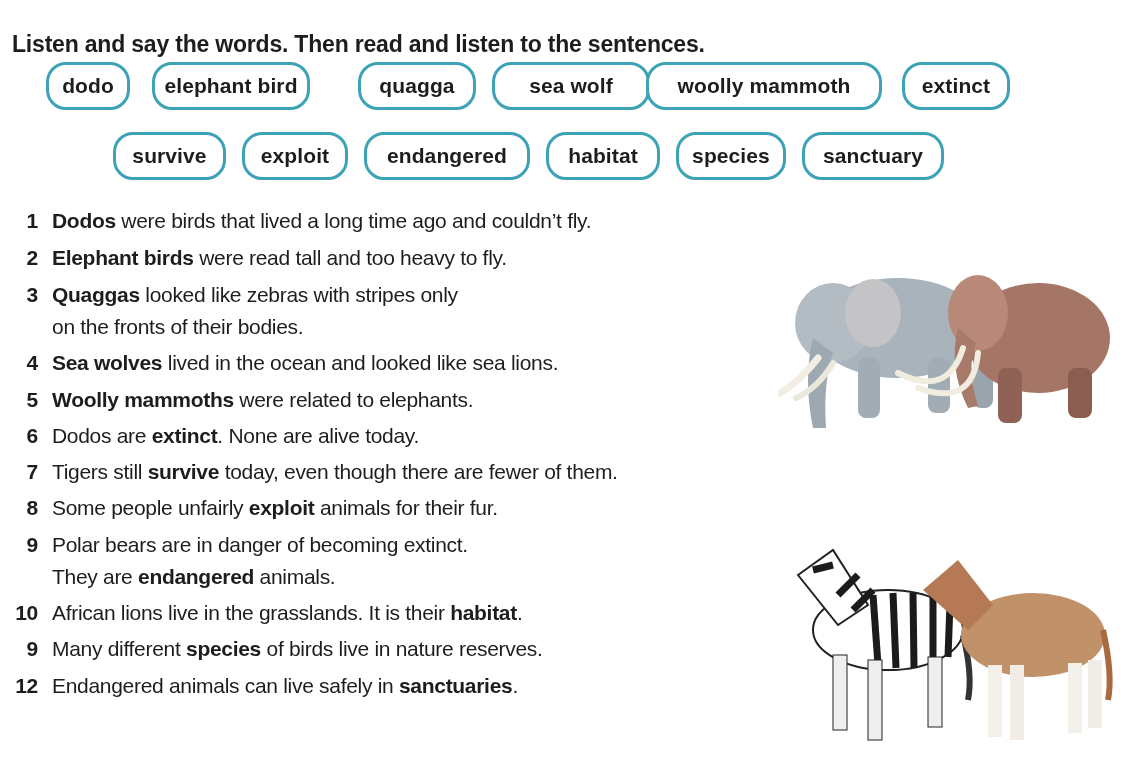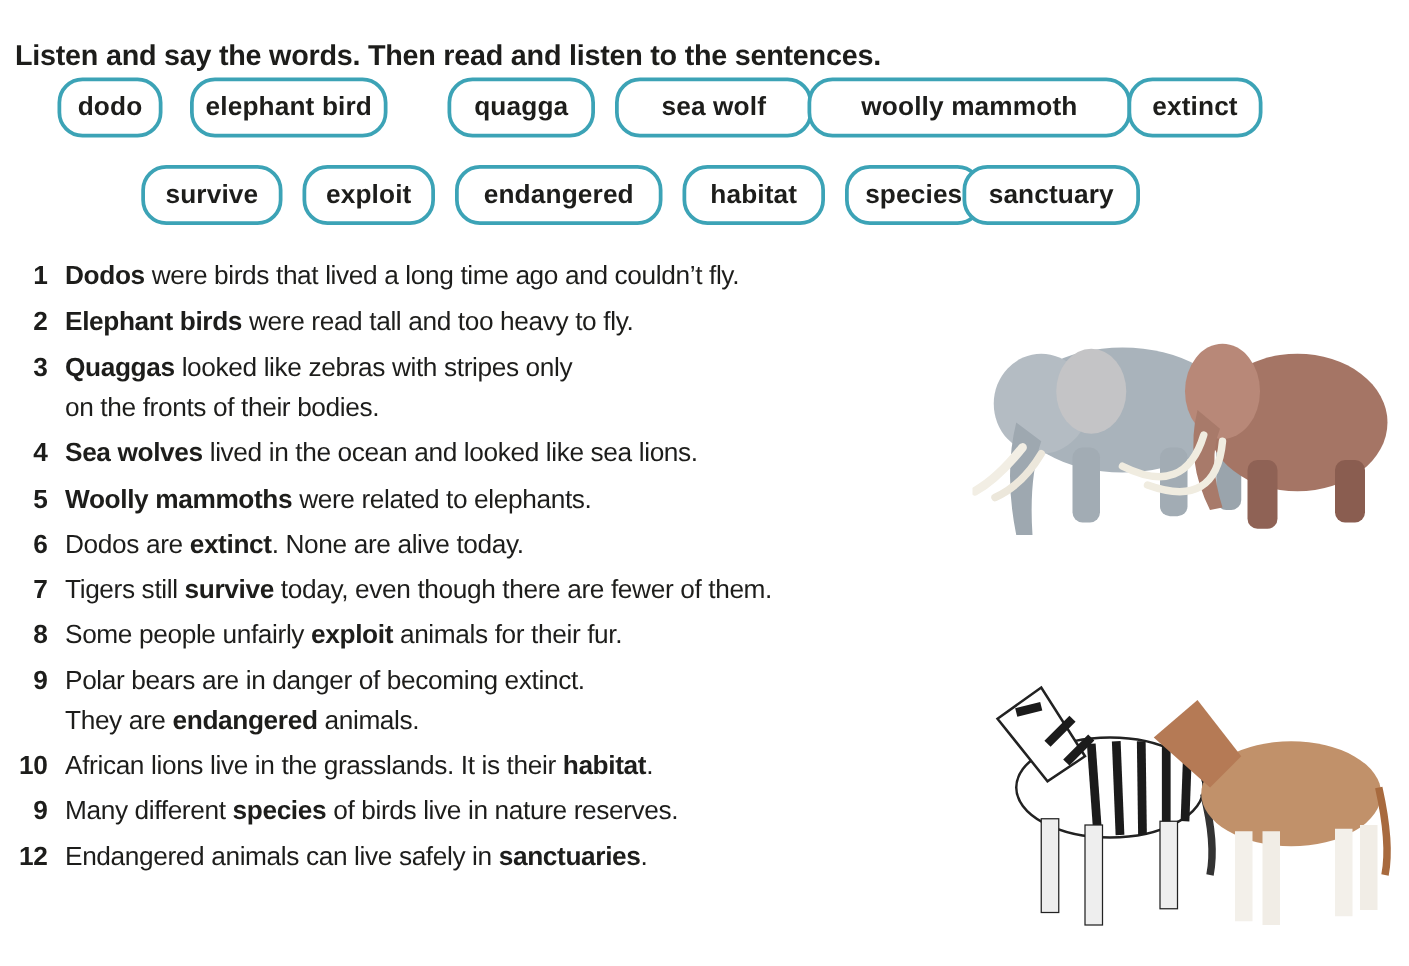--- a/index.html
+++ b/index.html
@@ -21,29 +21,29 @@
 </head>
 <body>
 
 <div class="instruction">Listen and say the words. Then read and listen to the sentences.</div>
 
 <div>
   <div class="pill" style="left:46px;top:62px;width:84px;">dodo</div>
   <div class="pill" style="left:152px;top:62px;width:158px;">elephant bird</div>
   <div class="pill" style="left:358px;top:62px;width:118px;">quagga</div>
   <div class="pill" style="left:492px;top:62px;width:158px;">sea wolf</div>
-  <div class="pill" style="left:646px;top:62px;width:259px;">woolly mammoth</div>
+  <div class="pill" style="left:646px;top:62px;width:236px;">woolly mammoth</div>
   <div class="pill" style="left:902px;top:62px;width:108px;">extinct</div>
 
   <div class="pill" style="left:113px;top:132px;width:113px;">survive</div>
   <div class="pill" style="left:242px;top:132px;width:106px;">exploit</div>
   <div class="pill" style="left:364px;top:132px;width:166px;">endangered</div>
   <div class="pill" style="left:546px;top:132px;width:114px;">habitat</div>
   <div class="pill" style="left:676px;top:132px;width:110px;">species</div>
-  <div class="pill" style="left:770px;top:132px;width:142px;">sanctuary</div>
+  <div class="pill" style="left:802px;top:132px;width:142px;">sanctuary</div>
 </div>
 
 <div class="sentences">
   <div class="sent" style="top:209px;">
     <span class="num" style="left:8px;">1</span>
     <span class="txt"><b>Dodos</b><span> were birds that lived a long time ago and couldn’t fly.</span></span>
   </div>
   <div class="sent" style="top:246px;">
     <span class="num" style="left:8px;">2</span>
     <span class="txt"><b>Elephant birds</b><span> were read tall and too heavy to fly.</span></span>

